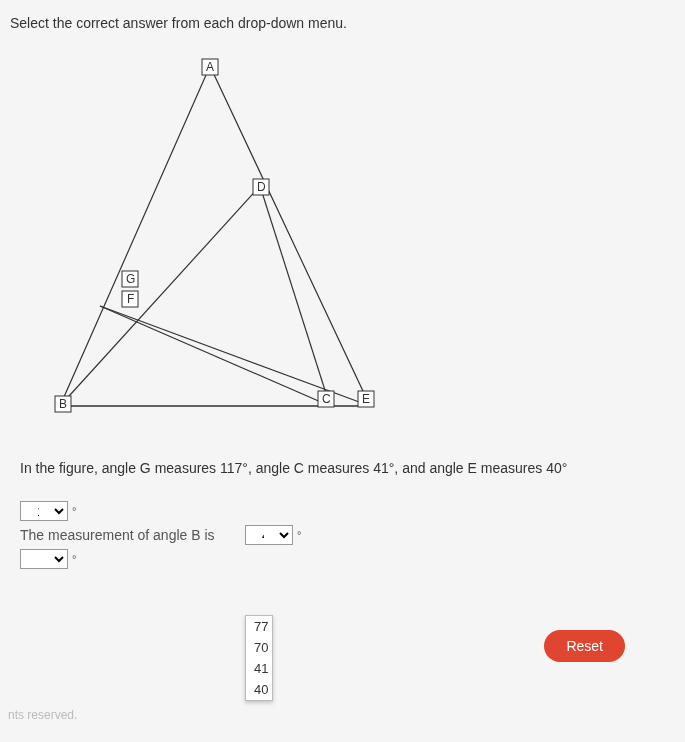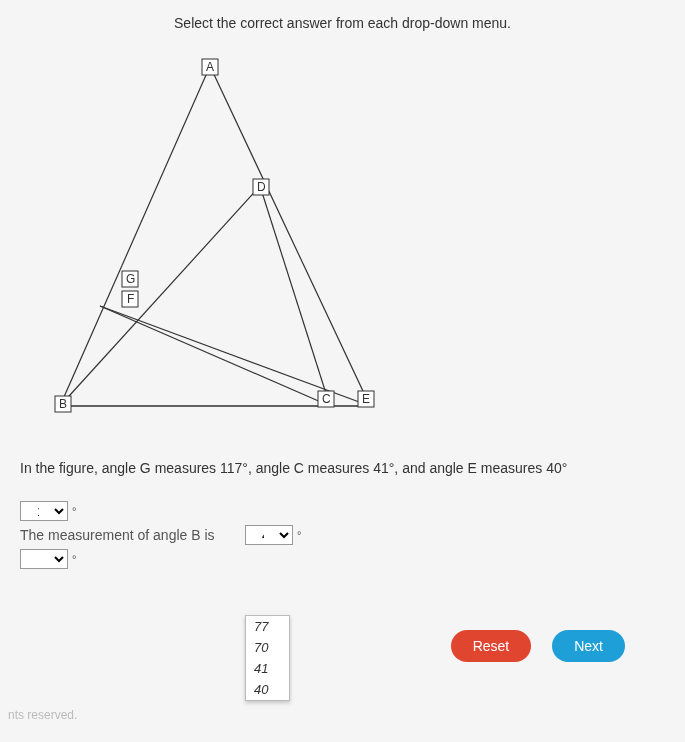--- a/index.html
+++ b/index.html
@@ -13,21 +13,20 @@
       width: 685px;
       height: 742px;
       padding: 15px 10px;
       position: relative;
       color: #333;
     }
     .instruction {
       font-size: 14px;
       color: #333;
       margin-bottom: 25px;
-      text-align: center;
     }
     .figure-container {
       margin: 10px 0 30px 30px;
     }
     .description {
       font-size: 14px;
       color: #333;
       margin: 20px 0 25px 10px;
     }
     .answer-row {
@@ -51,23 +50,22 @@
     .degree {
       margin-left: 4px;
       font-size: 11px;
     }
     .dropdown-open {
       position: absolute;
       left: 245px;
       top: 615px;
       background: #fff;
       border: 1px solid #bbb;
-      width: 45px;
+      width: 28px;
       box-shadow: 0 2px 4px rgba(0,0,0,0.2);
-      font-style: italic;
     }
     .dropdown-open div {
       padding: 3px 8px;
       font-size: 13px;
       color: #333;
       cursor: pointer;
     }
     .button-row {
       position: absolute;
       right: 60px;
@@ -161,16 +159,15 @@
 
 <div class="dropdown-open">
   <div>77</div>
   <div>70</div>
   <div>41</div>
   <div>40</div>
 </div>
 
 <div class="button-row">
   <button class="btn btn-reset">Reset</button>
-  <button class="btn btn-next">Next</button>
 </div>
 
 <div class="footer">nts reserved.</div>
 
 </body></html>

